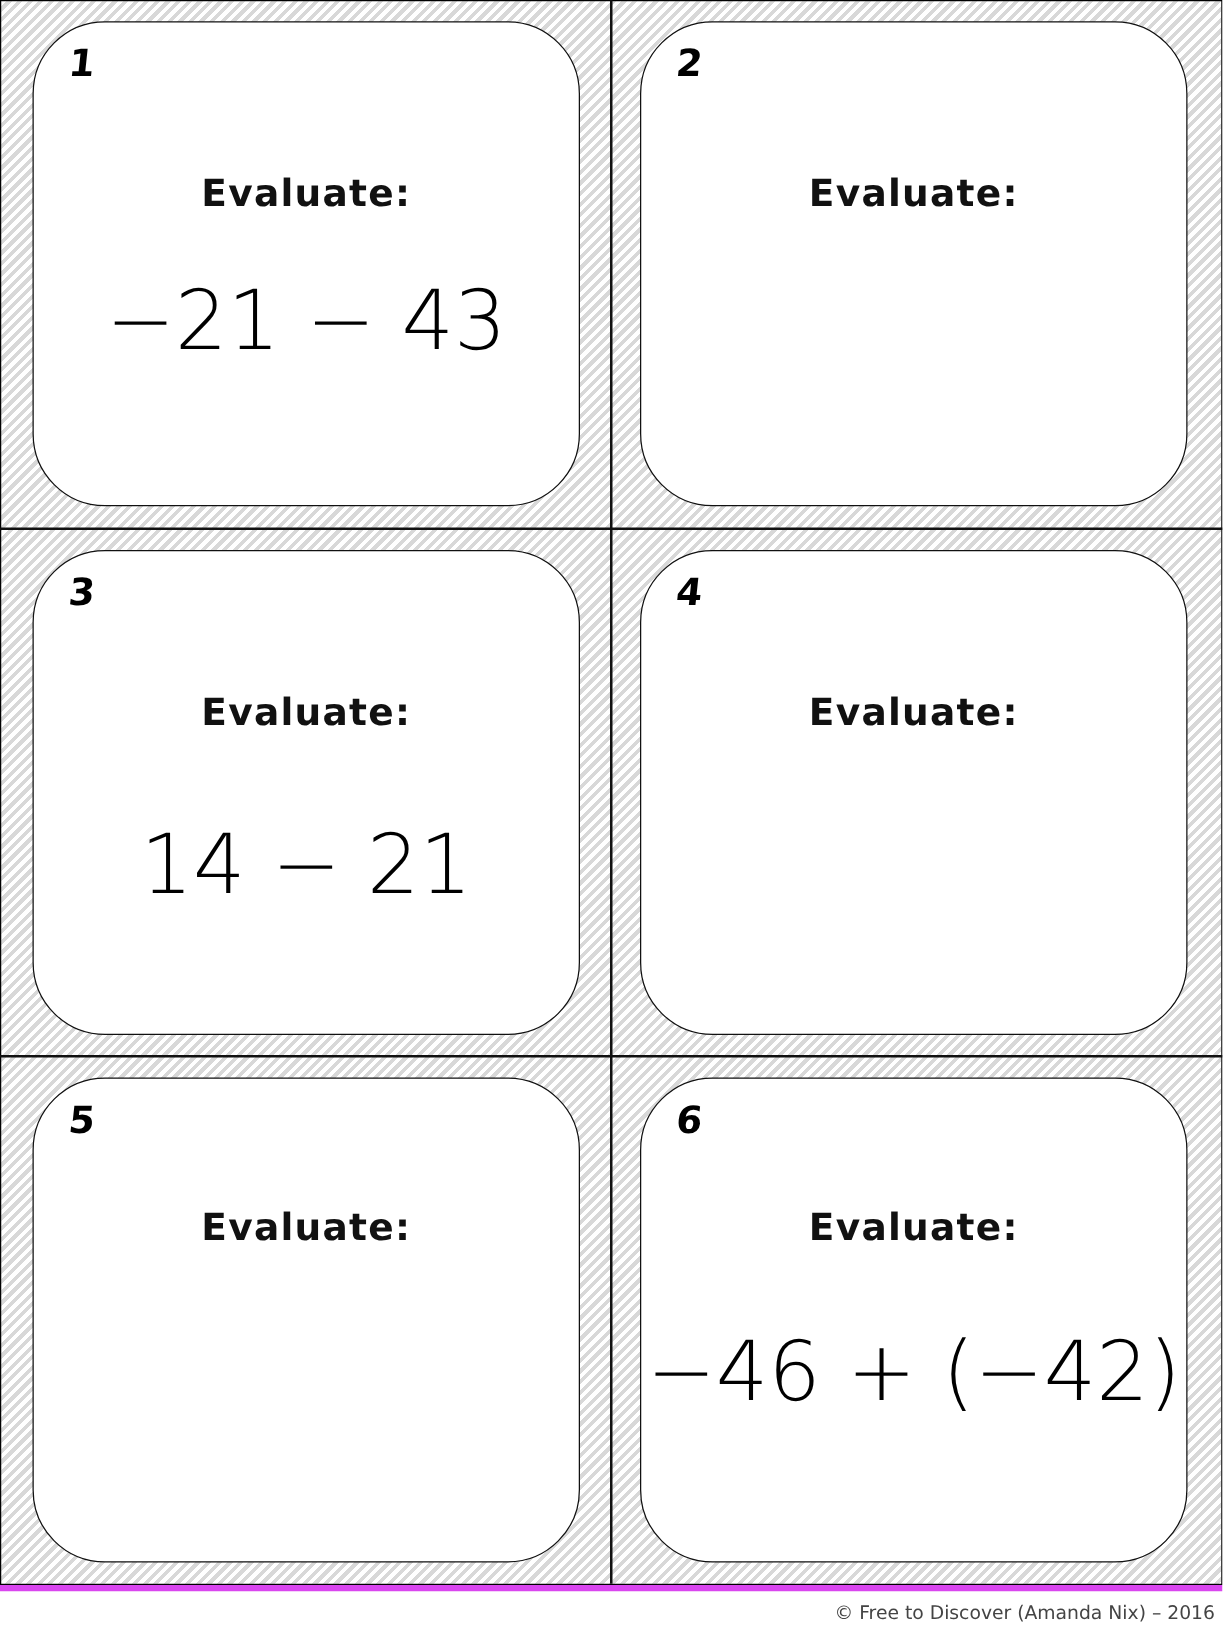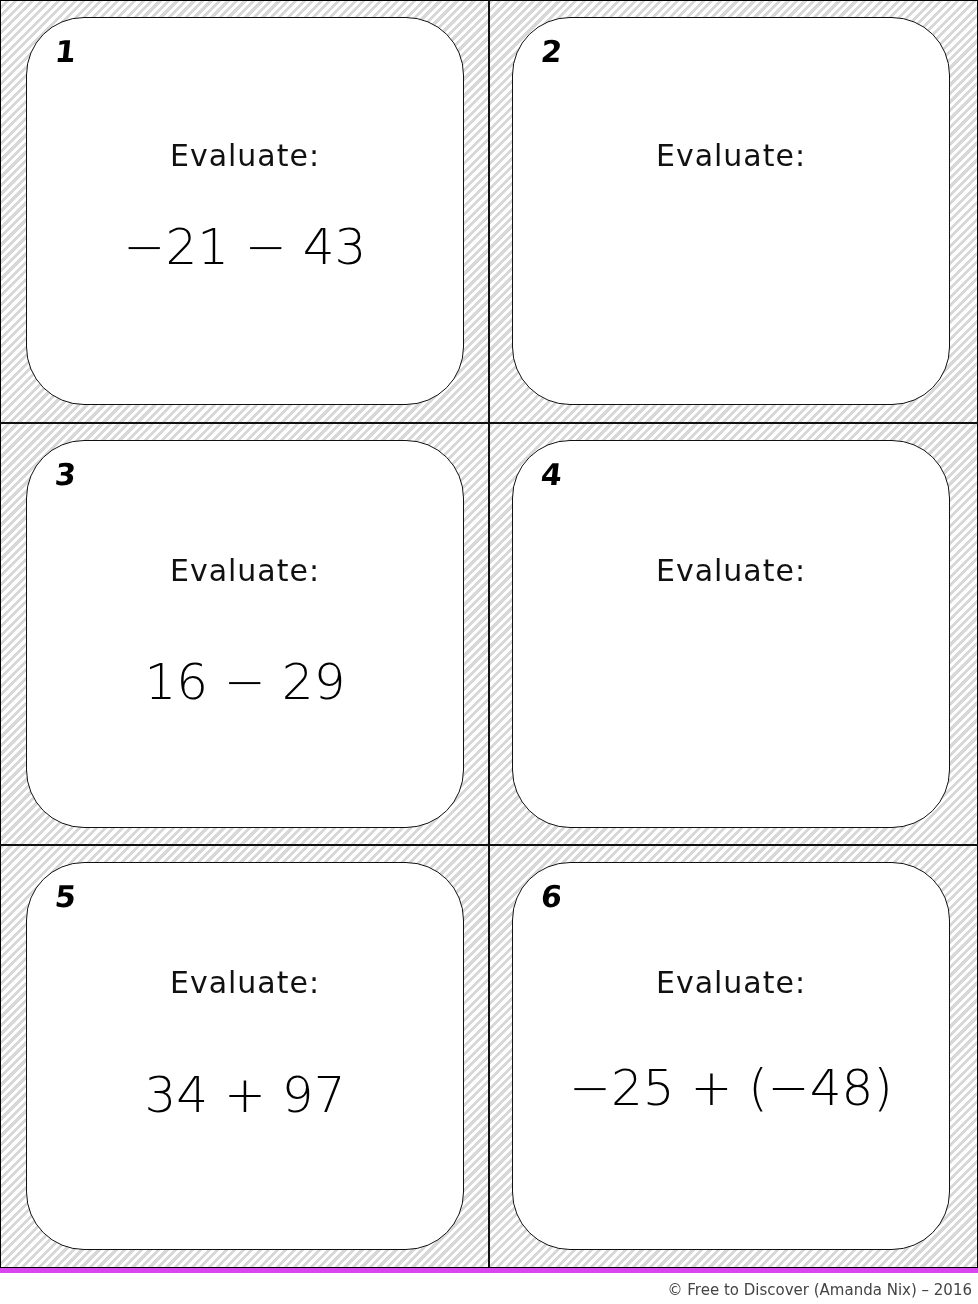--- a/index.html
+++ b/index.html
@@ -3,22 +3,22 @@
 <meta charset="utf-8">
 <style>
   html,body{margin:0;padding:0;}
   body{width:978px;height:1304px;background:#fff;position:relative;overflow:hidden;font-family:"DejaVu Sans",sans-serif;}
   .sheet{position:absolute;left:0;top:0;width:976px;height:1266px;border:1px solid #000;
     background:repeating-linear-gradient(135deg,#fff 0px,#fff 3px,#d8d8d8 3px,#d8d8d8 6px);}
   .vline{position:absolute;left:488px;top:0;width:2px;height:1267px;background:#111;}
   .hline{position:absolute;left:0;width:978px;height:2px;background:#111;}
   .card{position:absolute;width:438px;height:388px;background:#fff;border:1.5px solid #111;border-radius:58px;box-sizing:border-box;}
   .num{position:absolute;left:28px;top:16px;font-family:"DejaVu Sans",sans-serif;font-weight:bold;font-size:30px;color:#000;transform:skewX(-6deg);}
-  .label{position:absolute;left:0;right:0;top:120px;text-align:center;font-family:"DejaVu Sans",sans-serif;font-size:30px;font-weight:400;letter-spacing:1px;color:#111;}
-  .expr{position:absolute;left:0;right:0;top:200px;text-align:center;font-family:"DejaVu Sans",sans-serif;font-size:50px;font-weight:300;color:#000;}
+  .label{position:absolute;left:0;right:0;top:120px;text-align:center;font-family:"DejaVu Sans",sans-serif;font-size:30px;font-weight:700;letter-spacing:1px;color:#111;}
+  .expr{position:absolute;left:0;right:0;top:200px;text-align:center;font-family:"DejaVu Sans",sans-serif;font-size:66px;font-weight:300;color:#000;}
   .footer{position:absolute;left:0;top:1268px;width:978px;height:36px;border-top:5px solid #d946ef;}
   .footer span{position:absolute;right:6px;top:8px;font-family:"DejaVu Sans",sans-serif;font-size:15px;color:#444;}
 </style>
 </head>
 <body>
 
 <div class="sheet"></div>
 <div class="vline"></div>
 <div class="hline" style="top:422px"></div>
 <div class="hline" style="top:844px"></div>
@@ -28,32 +28,31 @@
   <div class="label">Evaluate:</div>
   <div class="expr">−21 − 43</div>
 </div>
 <div class="card" style="left:512px;top:17px">
   <div class="num">2</div>
   <div class="label">Evaluate:</div>
 </div>
 <div class="card" style="left:26px;top:440px">
   <div class="num">3</div>
   <div class="label" style="top:112px">Evaluate:</div>
-  <div class="expr" style="top:212px">16 − 29</div>
+  <div class="expr" style="top:212px">14 − 21</div>
 </div>
 <div class="card" style="left:512px;top:440px">
   <div class="num">4</div>
   <div class="label" style="top:112px">Evaluate:</div>
 </div>
 <div class="card" style="left:26px;top:862px">
   <div class="num">5</div>
   <div class="label" style="top:102px">Evaluate:</div>
-  <div class="expr" style="top:203px">34 + 97</div>
 </div>
 <div class="card" style="left:512px;top:862px">
   <div class="num">6</div>
   <div class="label" style="top:102px">Evaluate:</div>
-  <div class="expr" style="top:196px">−25 + (−48)</div>
+  <div class="expr" style="top:196px">−46 + (−42)</div>
 </div>
 
 <div class="footer">
   <span>© Free to Discover (Amanda Nix) – 2016</span>
 </div>
 
 </body></html>

